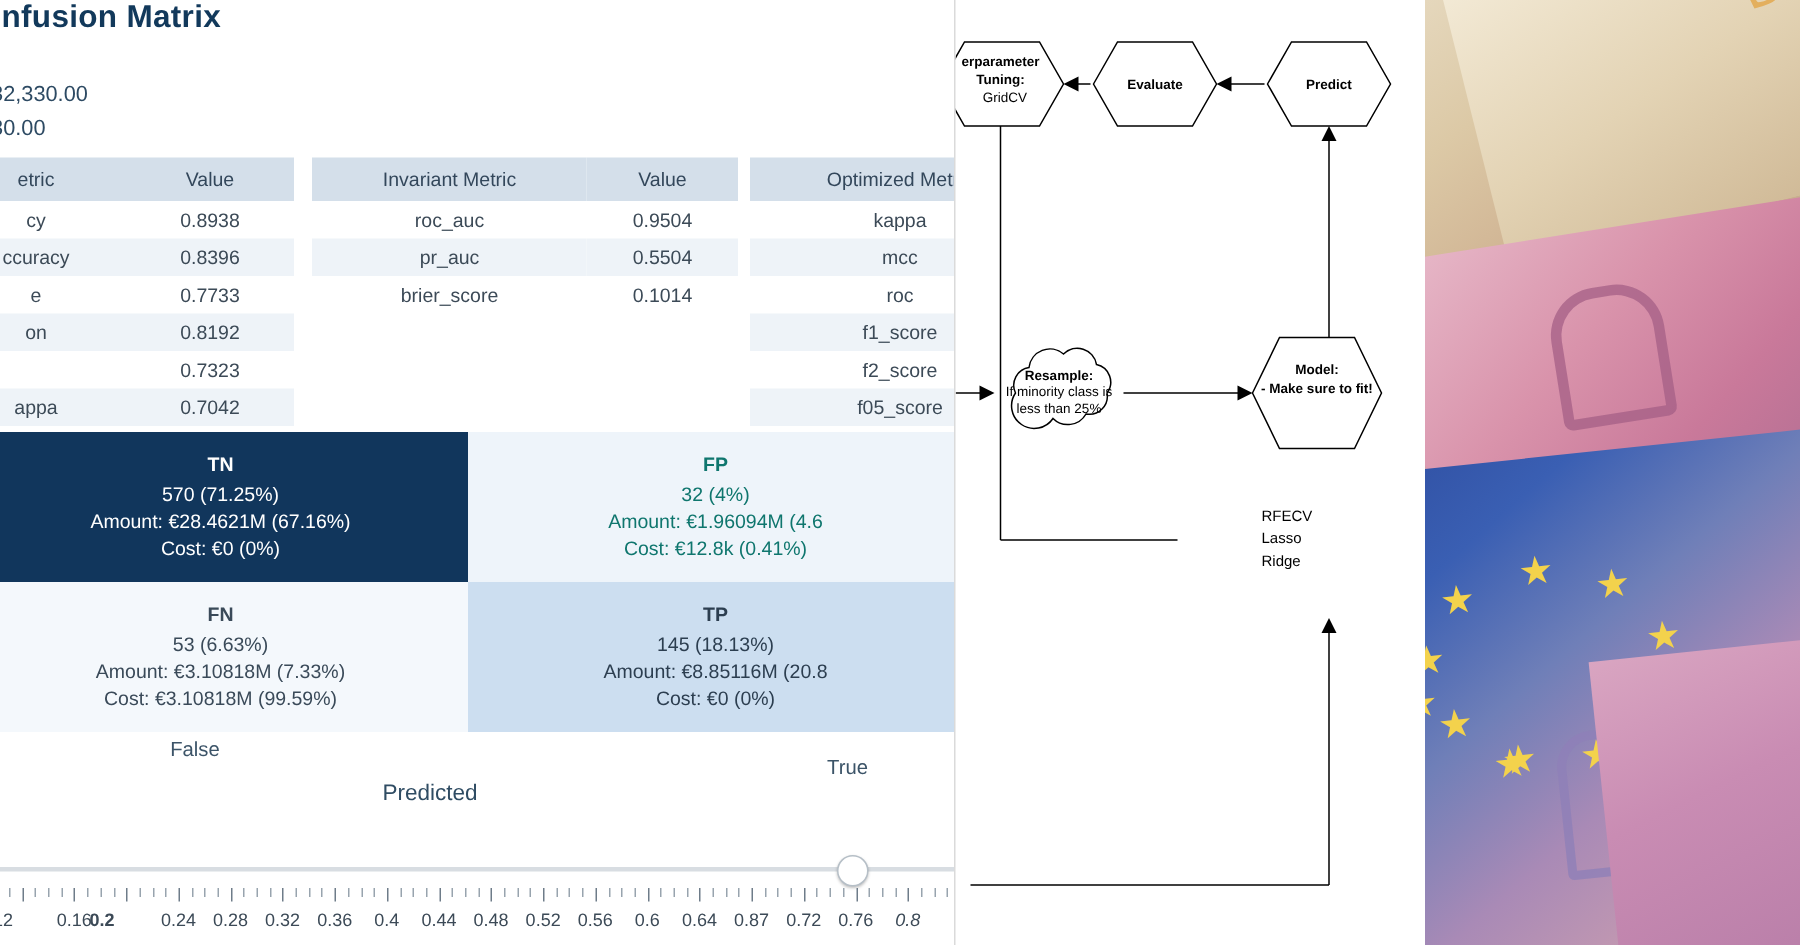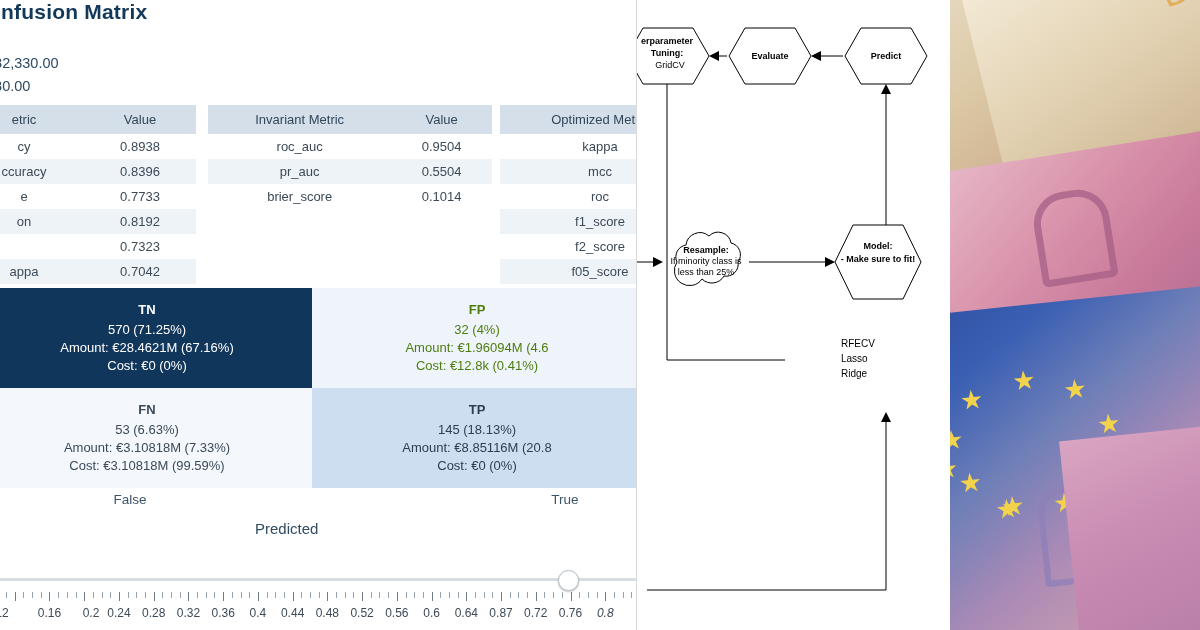--- a/index.html
+++ b/index.html
@@ -93,33 +93,33 @@
     display: flex;
     flex-direction: column;
     align-items: center;
     justify-content: center;
     text-align: center;
     font-size: 13px;
     line-height: 18px;
   }
   .cell .cl { font-weight: bold; font-size: 13px; margin-bottom: 2px; }
   .cell-tn { left: 0;   top: 0;   background: #11365c; color: #ffffff; }
-  .cell-fp { left: 330px; top: 0; background: #eef4fa; color: #4d7c0f; }
+  .cell-fp { left: 330px; top: 0; background: #eef4fa; color: #0f766e; }
   .cell-fn { left: 0;   top: 100px; background: #f4f8fc; color: #3a4a59; }
   .cell-tp { left: 330px; top: 100px; background: #ccdef0; color: #2c3e50; }
 
   .axis-false {
     position: absolute;
     left: 80px; top: 492px;
     width: 100px; text-align: center;
     font-size: 13.5px; color: #3c5468;
   }
   .axis-true {
     position: absolute;
-    left: 515px; top: 492px;
+    left: 515px; top: 504px;
     width: 100px; text-align: center;
     font-size: 13.5px; color: #3c5468;
   }
   .axis-predicted {
     position: absolute;
     left: 255px; top: 520px;
     font-size: 15px; color: #2f4c63;
   }
   .slider-track {
     position: absolute;
@@ -478,21 +478,21 @@
         <div class="tk minor" style="left: 607.895px;"></div>
         <div class="tk minor" style="left: 616.579px;"></div>
         <div class="tk" style="left: 625.263px;"></div>
         <div class="tk minor" style="left: 633.947px;"></div>
         <div class="tk minor" style="left: 642.632px;"></div>
         <div class="tk minor" style="left: 651.316px;"></div>
       </div>
     <div class="tick-labels" id="tick-labels">
         <span style="left: 25px;">0.12</span>
         <span style="left: 77.4737px;">0.16</span>
-        <span style="left: 119px;">0.2</span>
+        <span style="left: 96px; font-weight: bold;">0.2</span>
         <span style="left: 146.947px;">0.24</span>
         <span style="left: 181.684px;">0.28</span>
         <span style="left: 216.421px;">0.32</span>
         <span style="left: 251.158px;">0.36</span>
         <span style="left: 285.895px;">0.4</span>
         <span style="left: 320.632px;">0.44</span>
         <span style="left: 355.368px;">0.48</span>
         <span style="left: 390.105px;">0.52</span>
         <span style="left: 424.842px;">0.56</span>
         <span style="left: 459.579px;">0.6</span>

